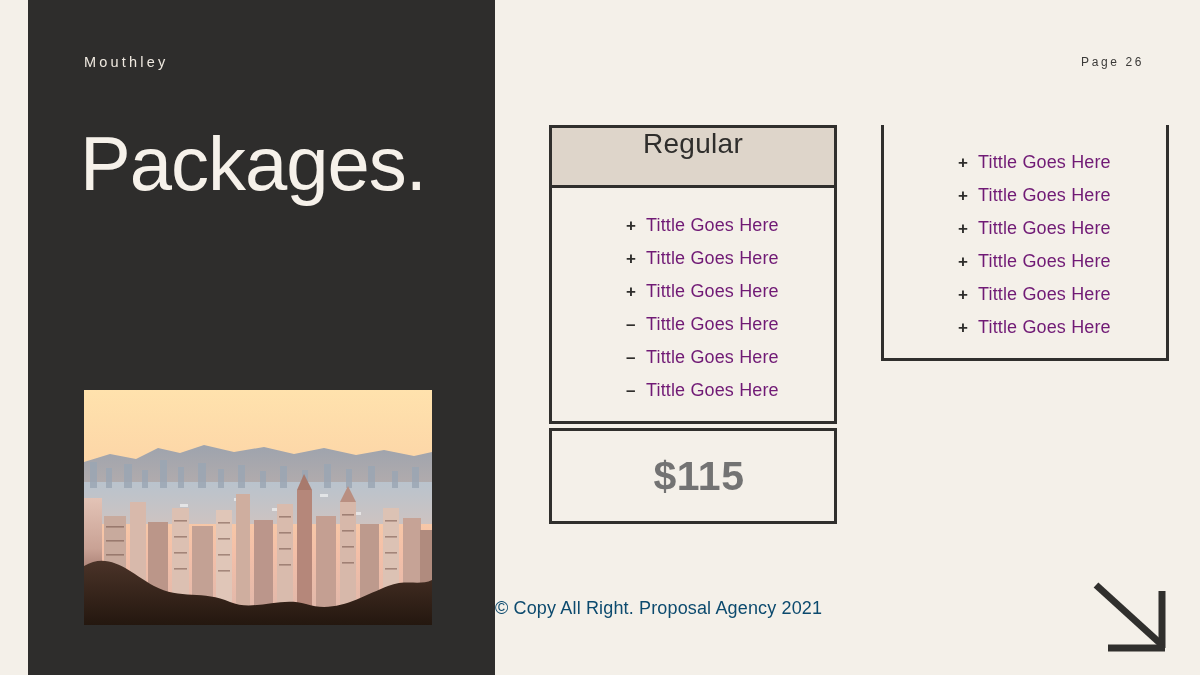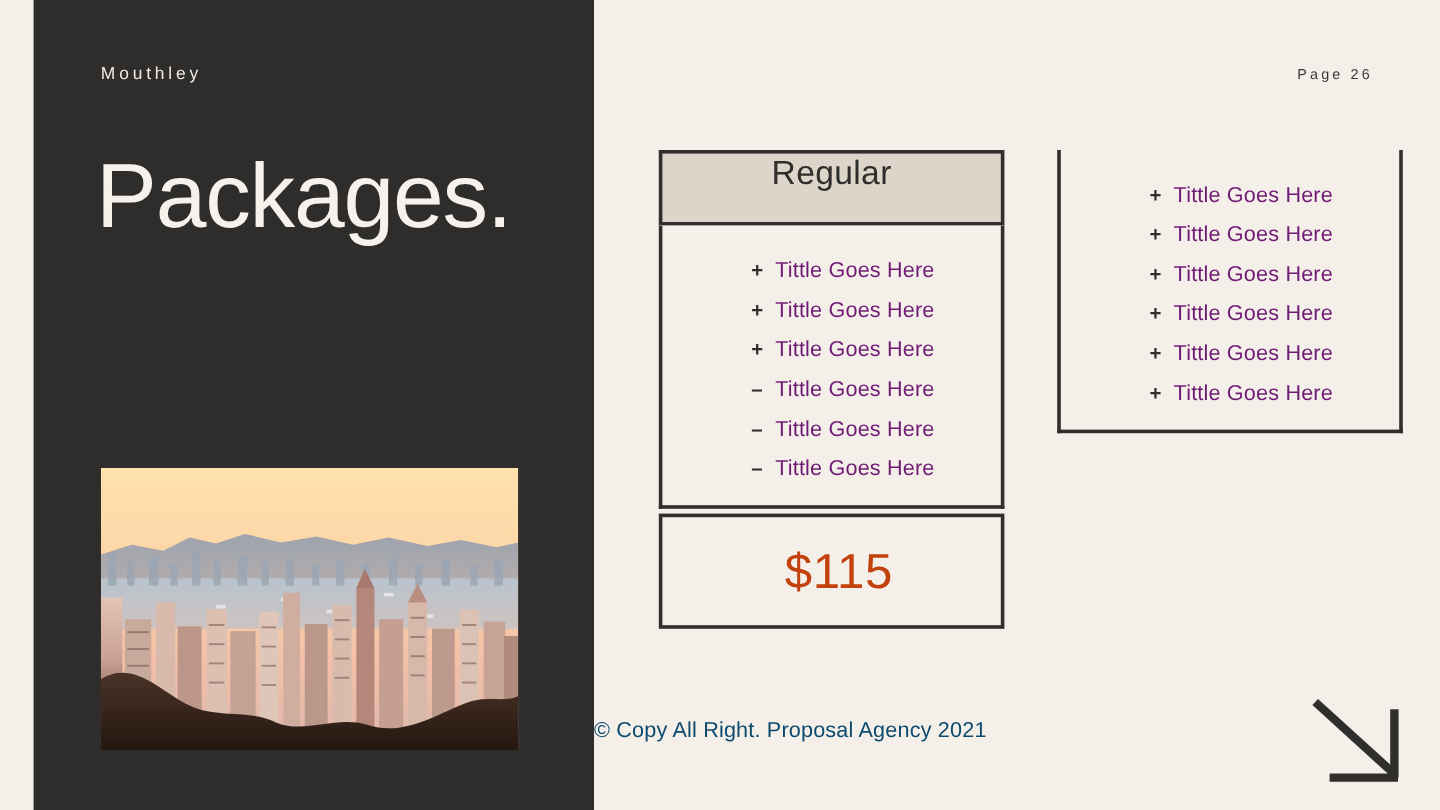--- a/index.html
+++ b/index.html
@@ -86,21 +86,21 @@
   .feature-label {
     font-size:18px; color:#701a75; letter-spacing:0.15px;
   }
   .card-price {
     border:3px solid #302f2d;
     background:#f4f0e9;
     height:96px; margin-top:4px;
     display:flex; align-items:center; justify-content:center;
   }
   .price-text {
-    font-size:41px; font-weight:400; color:#c2410c; letter-spacing:0.5px;margin-left:12px;
+    font-size:41px; font-weight:700; color:#737373; letter-spacing:0.5px;margin-left:12px;
   }
 
   .footer-note {
     position:absolute; left:0; right:0; top:598px;
     text-align:left;
     font-size:18px; color:#0c4a6e; letter-spacing:0.15px;
   }
   .corner-arrow {
     position:absolute; right:24px; bottom:18px;
     width:86px; height:78px;

